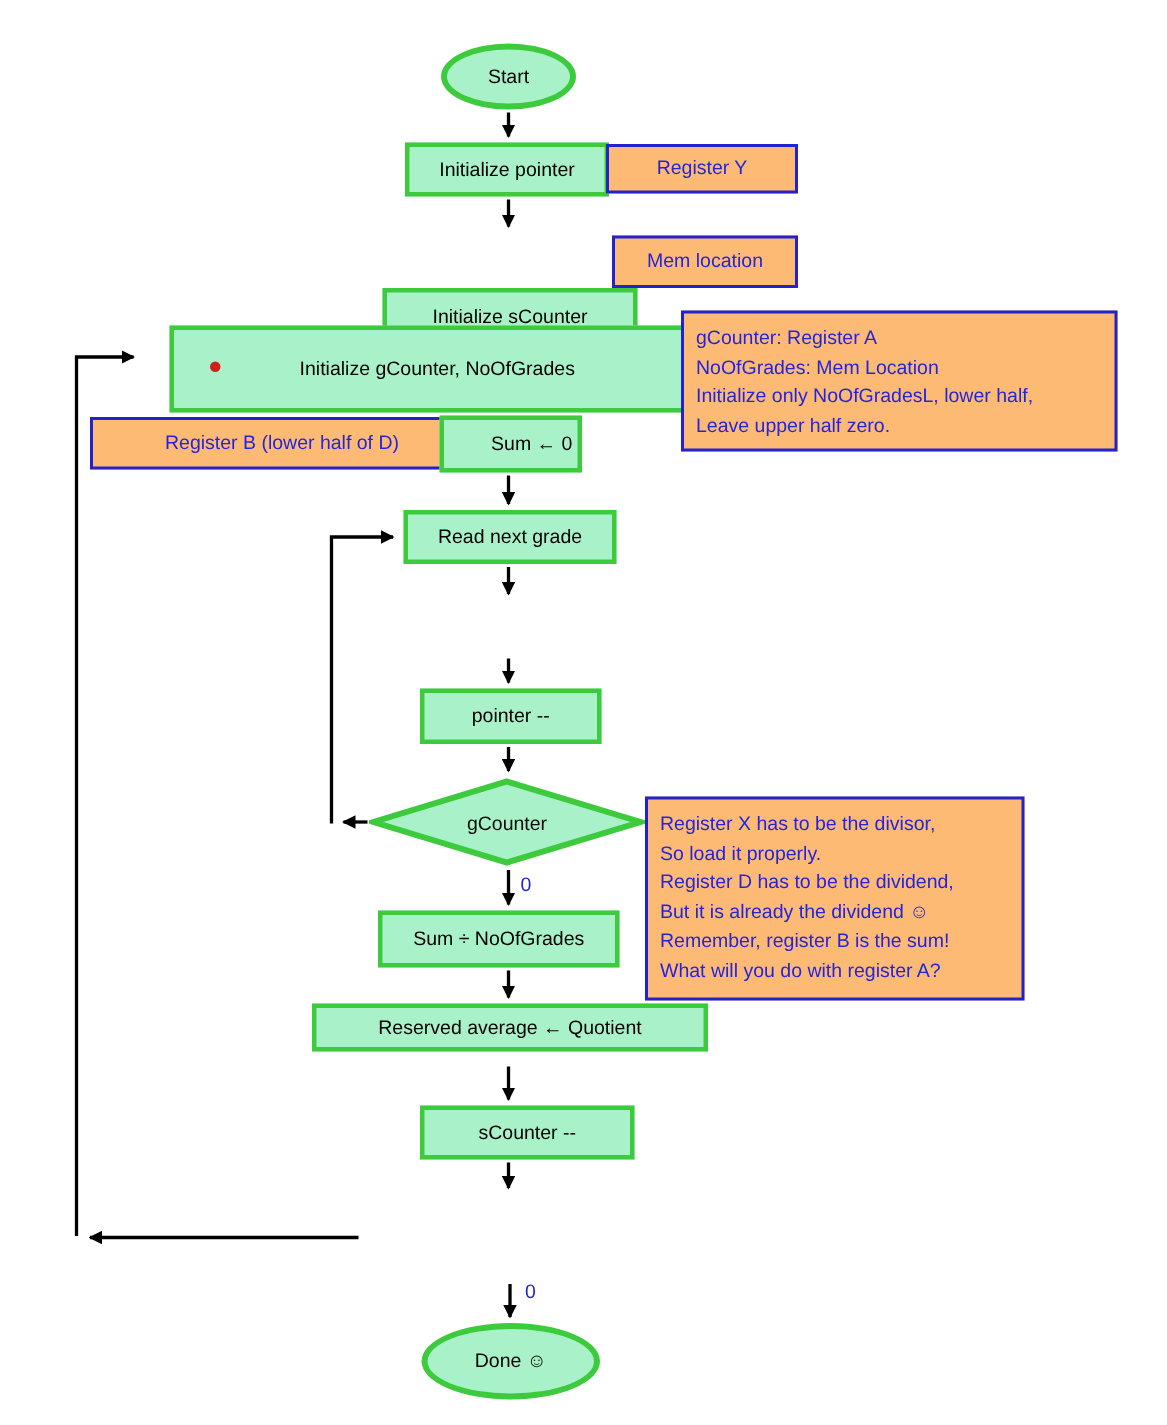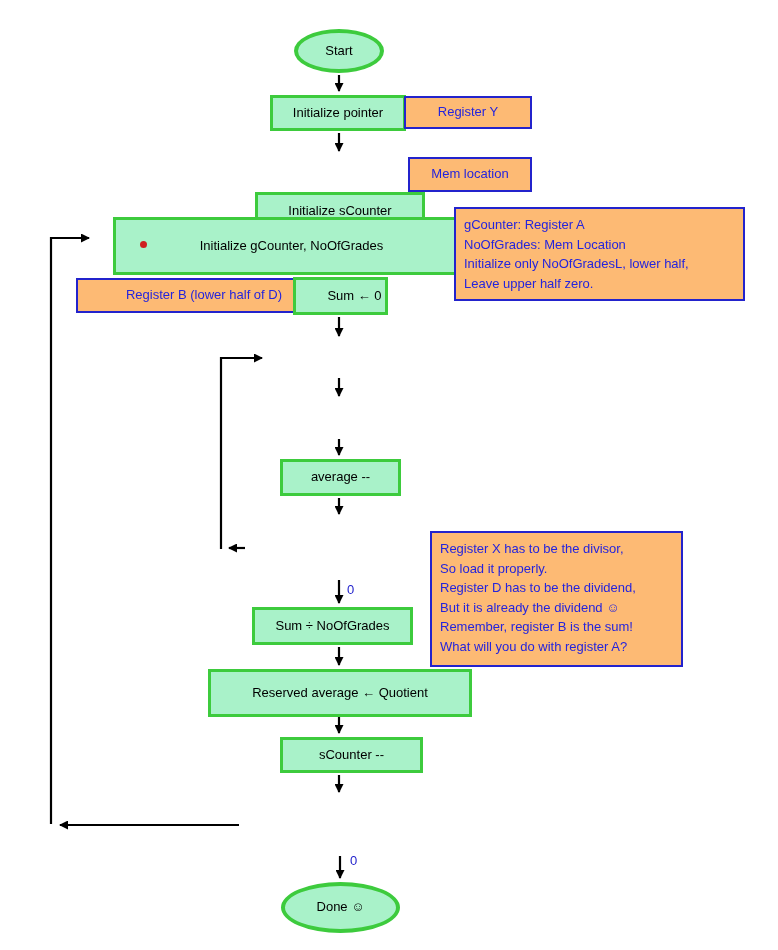--- a/index.html
+++ b/index.html
@@ -89,46 +89,55 @@
 
   <div class="node" style="left:97px;top:217px;width:357px;height:58px;margin-left:16px;">
     <span>Initialize gCounter, NoOfGrades</span>
   </div>
   <div class="dot" style="left:140px;top:241px;"></div>
   <div class="note note-block" style="left:454px;top:207px;width:291px;height:94px;">gCounter: Register A
 NoOfGrades: Mem Location
 Initialize only NoOfGradesL, lower half,
 Leave upper half zero.</div>
 
-  <div class="note" style="left:76px;top:278px;width:256px;height:35px;">
+  <div class="note" style="left:60px;top:278px;width:256px;height:35px;">
     <span>Register B (lower half of D)</span>
   </div>
   <div class="node" style="left:293px;top:277px;width:95px;height:38px;padding-left:28px;">
     <span>Sum ← 0</span>
   </div>
 
+  <div class="node" style="left:269px;top:340px;width:142px;height:36px;">
+    <span>Read next grade</span>
+  </div>
 
 
   <div class="node" style="left:280px;top:459px;width:121px;height:37px;">
-    <span>average --</span>
+    <span>pointer --</span>
   </div>
 
+  <div class="diamond" style="left:246px;top:518px;width:184px;height:60px;">
+    <svg width="184" height="60" viewBox="0 0 184 60">
+      <polygon points="92,3 181,30 92,57 3,30" fill="#a9f2c9" stroke="#3dcb3d" stroke-width="4"></polygon>
+    </svg>
+    <span class="dlabel">gCounter</span>
+  </div>
   <span class="edge-label" style="left:347px;top:582px;">0</span>
   <div class="note note-block" style="left:430px;top:531px;width:253px;height:136px;">Register X has to be the divisor,
 So load it properly.
 Register D has to be the dividend,
 But it is already the dividend ☺
 Remember, register B is the sum!
 What will you do with register A?</div>
 
   <div class="node" style="left:252px;top:607px;width:161px;height:38px;">
     <span>Sum ÷ NoOfGrades</span>
   </div>
 
-  <div class="node" style="left:208px;top:669px;width:264px;height:48px;">
+  <div class="node" style="left:208px;top:669px;width:264px;height:32px;">
     <span>Reserved average ← Quotient</span>
   </div>
 
   <div class="node" style="left:280px;top:737px;width:143px;height:36px;">
     <span>sCounter --</span>
   </div>
 
   <span class="edge-label" style="left:350px;top:853px;">0</span>
 
   <div class="node ellipse" style="left:281px;top:882px;width:119px;height:51px;">

